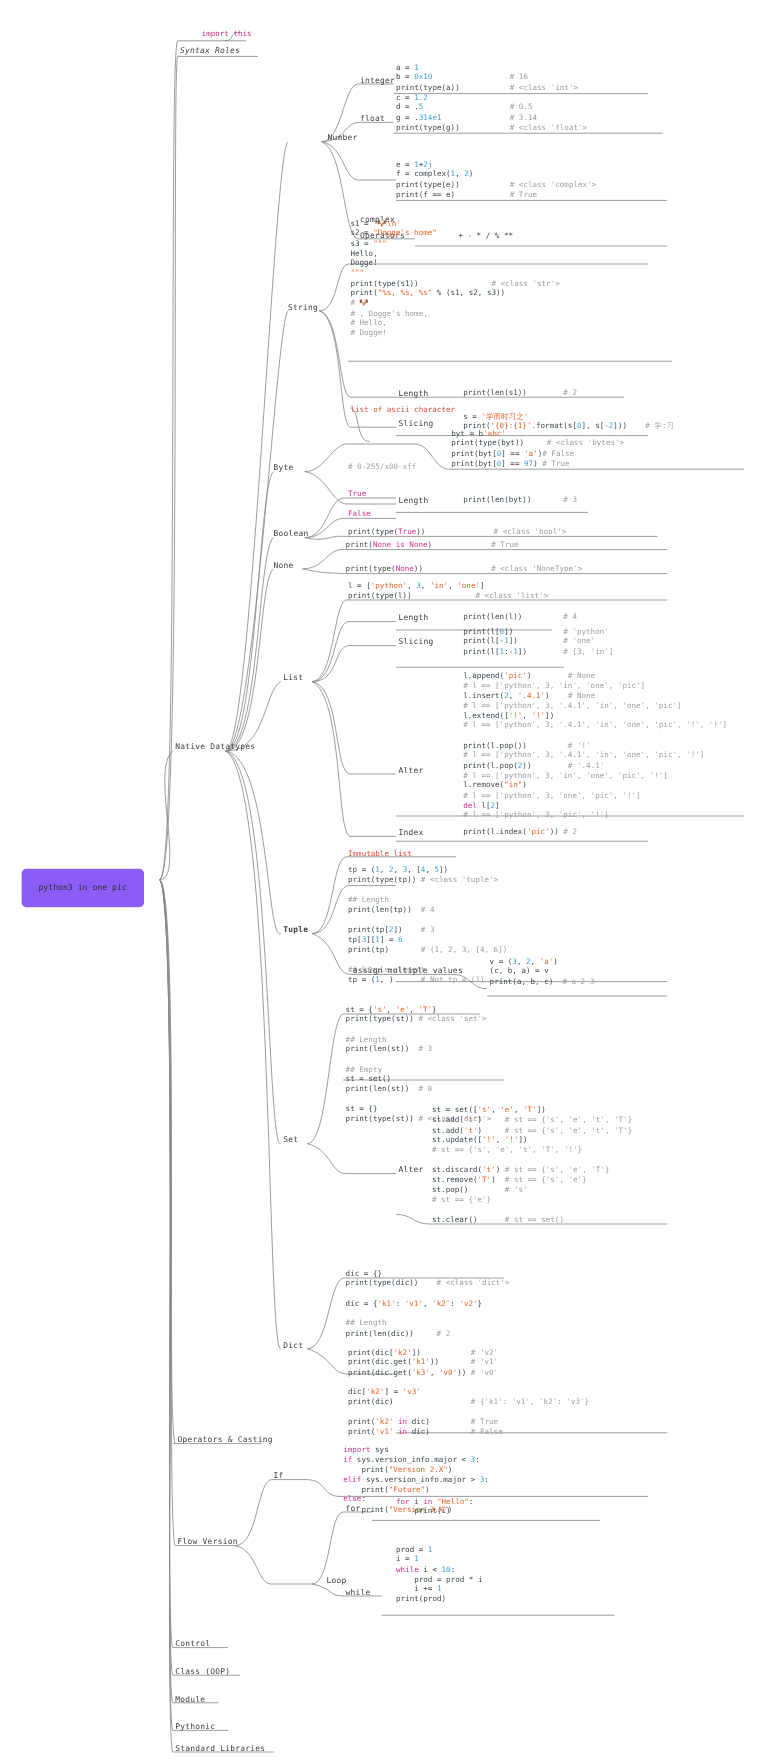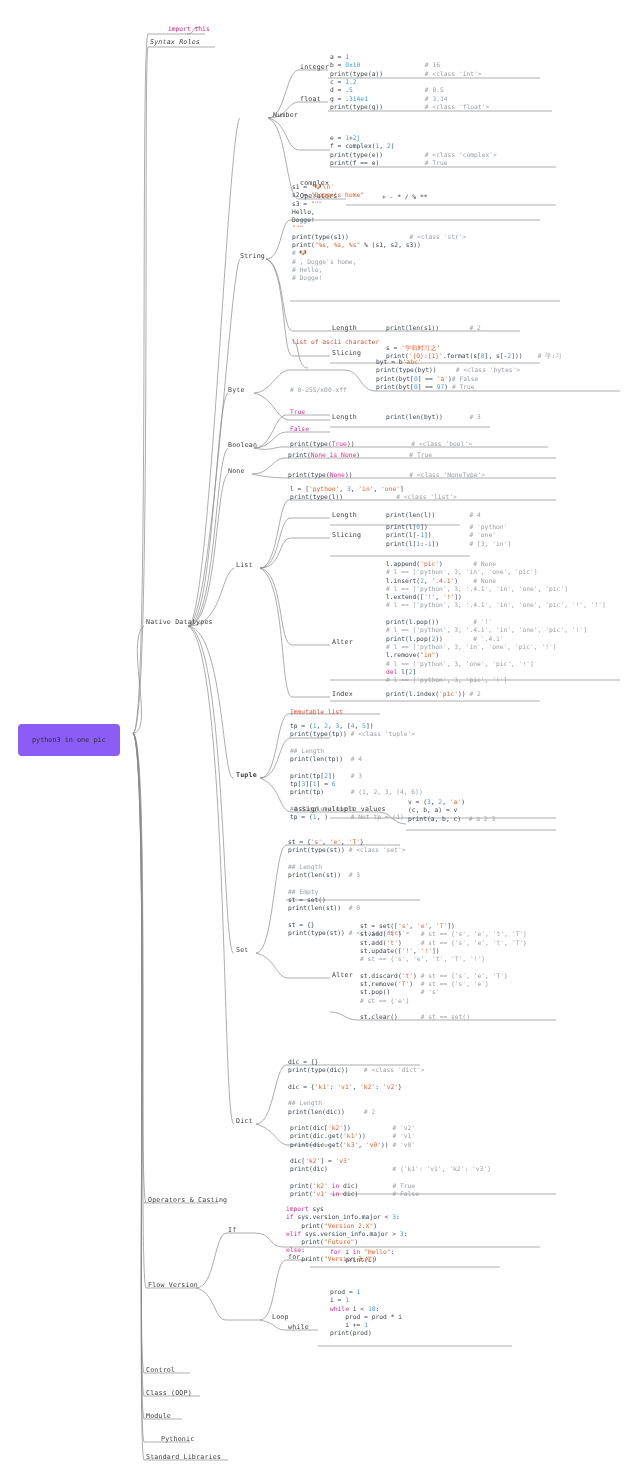--- a/index.html
+++ b/index.html
@@ -165,21 +165,21 @@
 
   <div class="node label" style="left:150px;top:38px;font-style:italic;">Syntax Roles</div>
   <div class="node code" style="left:168px;top:25px;"><span class="pinkplain">import this</span></div>
 
   <div class="node label" style="left:146px;top:618px;">Native Datatypes</div>
   <div class="node label" style="left:148px;top:1196px;">Operators &amp; Casting</div>
   <div class="node label" style="left:148px;top:1281px;">Flow Version</div>
   <div class="node label" style="left:146px;top:1366px;">Control</div>
   <div class="node label" style="left:146px;top:1389px;">Class (OOP)</div>
   <div class="node label" style="left:146px;top:1412px;">Module</div>
-  <div class="node label" style="left:146px;top:1435px;margin-left:15px;">Pythonic</div>
+  <div class="node label" style="left:146px;top:1435px;">Pythonic</div>
   <div class="node label" style="left:146px;top:1453px;">Standard Libraries</div>
 
   <div class="node label" style="left:240px;top:111px;margin-left:33px;">Number</div>
   <div class="node label" style="left:300px;top:63px;">integer</div>
   <div class="node label" style="left:300px;top:95px;">float</div>
   <div class="node label" style="left:300px;top:143px;margin-top:36px;">complex</div>
   <div class="node label" style="left:300px;top:192px;">Operators</div>
 
   <div class="node code" style="left:330px;top:53px;">a = <span class="num">1</span>
 b = <span class="num">0x10</span>                 <span class="cmt"># 16</span>

